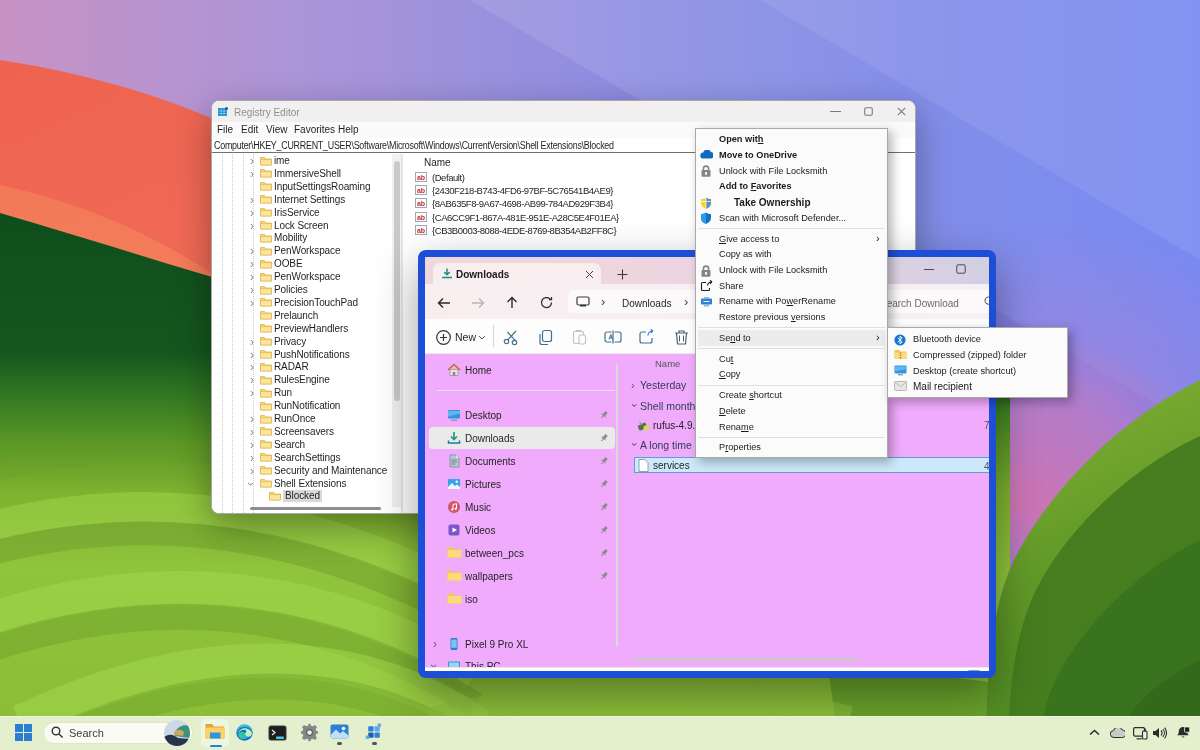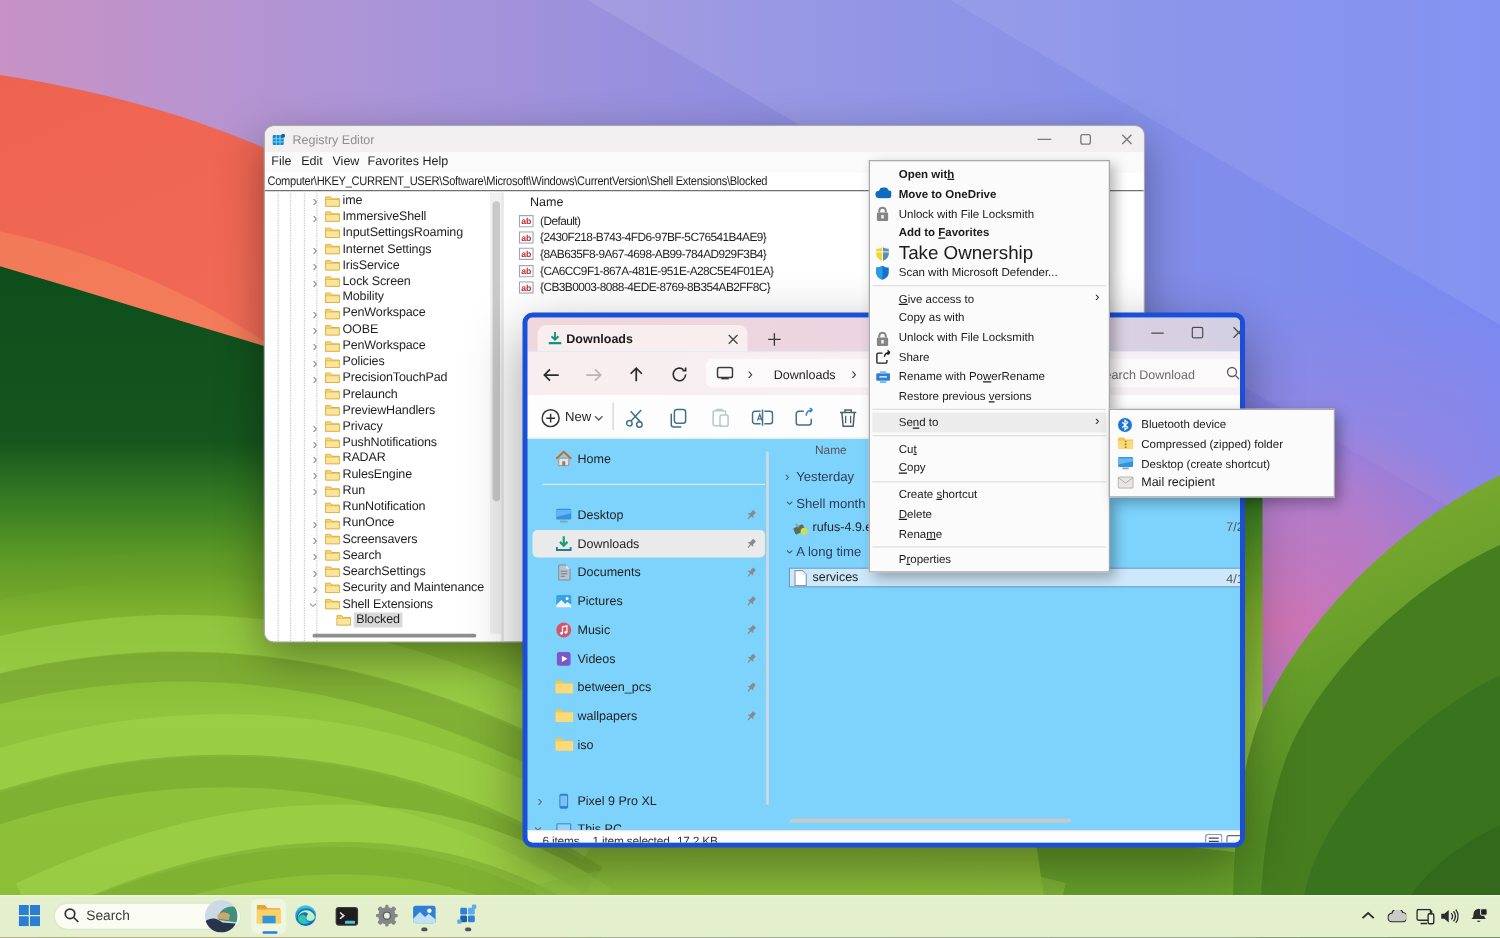--- a/index.html
+++ b/index.html
@@ -293,21 +293,21 @@
       <rect x="0.5" y="0.5" width="11" height="9" fill="#fff" stroke="#9aa7b8" stroke-width="1"></rect>
       <text x="6" y="7.6" font-size="7" font-weight="bold" fill="#c03030" text-anchor="middle" font-family="Liberation Sans">ab</text>
     </svg>
     <div class="rg" style="left:220px;top:109.7px">{CA6CC9F1-867A-481E-951E-A28C5E4F01EA}</div>
     <svg width="12" height="10" style="position:absolute;left:203px;top:124.1px" viewBox="0 0 12 10">
       <rect x="0.5" y="0.5" width="11" height="9" fill="#fff" stroke="#9aa7b8" stroke-width="1"></rect>
       <text x="6" y="7.6" font-size="7" font-weight="bold" fill="#c03030" text-anchor="middle" font-family="Liberation Sans">ab</text>
     </svg>
     <div class="rg" style="left:220px;top:123.1px">{CB3B0003-8088-4EDE-8769-8B354AB2FF8C}</div>
 </div>
-<div style="position:absolute;left:418px;top:250px;width:578px;height:428px;background:#7dd3fc;border:4px solid #1d4ed8;border-radius:8px;box-shadow:0 16px 44px rgba(0,0,0,0.38);overflow:hidden">
+<div style="position:absolute;left:418px;top:250px;width:578px;height:428px;background:#f0abfc;border:7px solid #1d4ed8;border-radius:8px;box-shadow:0 16px 44px rgba(0,0,0,0.38);overflow:hidden">
  <div style="position:absolute;left:0;top:0;width:100%;height:27px;background:linear-gradient(90deg,#efd7db 0%,#ecd5e0 45%,#e0d2e2 72%,#d2cfe2 100%)"></div>
  <div style="position:absolute;left:8px;top:6px;width:168px;height:21px;background:#f8edef;border-radius:7px 7px 0 0"></div>
  <svg width="12" height="12" style="position:absolute;left:16px;top:11px" viewBox="0 0 12 12">
       <path d="M6,0.5 v6 M3.2,4 L6,6.8 L8.8,4" fill="none" stroke="#17917e" stroke-width="1.5"></path>
       <path d="M1,9.5 h10" stroke="#17917e" stroke-width="1.7"></path>
     </svg>
  <div style="position:absolute;left:31px;top:11.5px;font-size:10px;font-weight:bold;color:#1b1b1b">Downloads</div>
  <svg width="9" height="9" style="position:absolute;left:160px;top:13px" viewBox="0 0 9 9">
       <path d="M1,1 L8,8 M8,1 L1,8" stroke="#454545" stroke-width="1"></path>
     </svg>
@@ -558,21 +558,21 @@
     <svg width="13" height="9" style="position:absolute;left:4px;top:20.7px" viewBox="0 0 13 9">
       <path d="M3.5,8.5 a3,3 0 0 1 -0.3,-6 a4,4 0 0 1 7.6,-0.4 a2.7,2.7 0 0 1 -0.6,6.4 z" fill="#0f6cbd"></path>
     </svg>
     <div style="position:absolute;left:23px;top:36.6px;font-size:9.2px;font-weight:normal;color:#1a1a1a;white-space:nowrap;line-height:11px">Unlock with File Locksmith</div>
     <svg width="12" height="12" style="position:absolute;left:4px;top:36.4px" viewBox="0 0 12 12">
       <rect x="1.5" y="5" width="9" height="6.8" rx="1" fill="#858585"></rect>
       <path d="M3.4,5 V3.7 a2.6,2.6 0 0 1 5.2,0 V5" fill="none" stroke="#858585" stroke-width="1.6"></path>
       <rect x="5" y="7" width="2" height="2.8" fill="#f2f2f2"></rect>
     </svg>
     <div style="position:absolute;left:23px;top:52.2px;font-size:9.2px;font-weight:bold;color:#1a1a1a;white-space:nowrap;line-height:11px">Add to <span style="text-decoration:underline">F</span>avorites</div>
-    <div style="position:absolute;left:23px;top:67.9px;font-size:15px;font-weight:normal;color:#1a1a1a;white-space:nowrap;line-height:11px">Take Ownership</div>
+    <div style="position:absolute;left:38px;top:67.9px;font-size:10px;font-weight:bold;color:#1a1a1a;white-space:nowrap;line-height:11px">Take Ownership</div>
     <svg width="12" height="12" style="position:absolute;left:4px;top:67.7px" viewBox="0 0 12 12">
       <path d="M6,0.5 C7.5,1.6 9.5,2 11,2 V6 c0,3 -2.5,5 -5,5.7 C3.5,11 1,9 1,6 V2 C2.5,2 4.5,1.6 6,0.5 Z" fill="#f3d62c"></path>
       <path d="M6,0.5 C7.5,1.6 9.5,2 11,2 V6 c0,3 -2.5,5 -5,5.7 Z" fill="#3f83d6" opacity="0.85"></path>
       <path d="M1,4.5 h10" stroke="#fff" stroke-width="0.7" fill="none"></path>
       <path d="M6,0.5 v11.2" stroke="#fff" stroke-width="0.7" fill="none"></path>
     </svg>
     <div style="position:absolute;left:23px;top:83.6px;font-size:9.2px;font-weight:normal;color:#1a1a1a;white-space:nowrap;line-height:11px">Scan with Microsoft Defender...</div>
     <svg width="12" height="12" style="position:absolute;left:4px;top:83.4px" viewBox="0 0 12 12">
       <path d="M6,0.5 C7.5,1.6 9.5,2 11,2 V6 c0,3 -2.5,5 -5,5.7 C3.5,11 1,9 1,6 V2 C2.5,2 4.5,1.6 6,0.5 Z" fill="#1372c9"></path>
       <path d="M6,0.5 C4.5,1.6 2.5,2 1,2 V6 c0,3 2.5,5 5,5.7 Z" fill="#2b9be8"></path>

